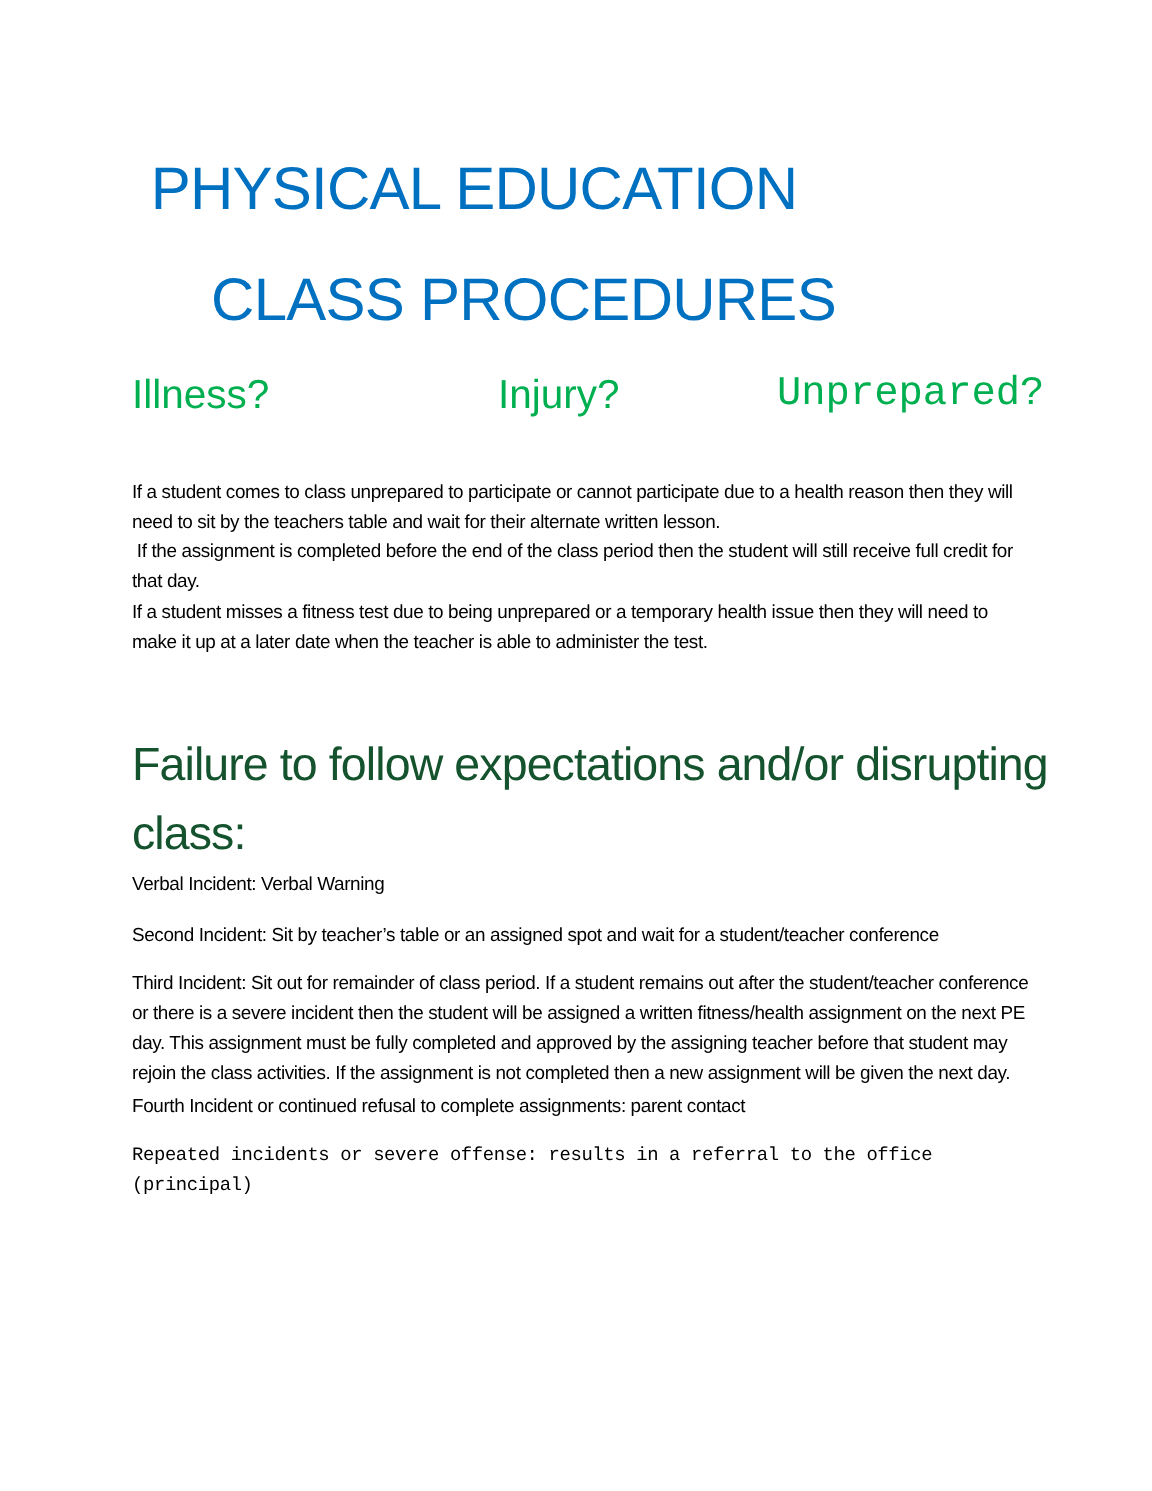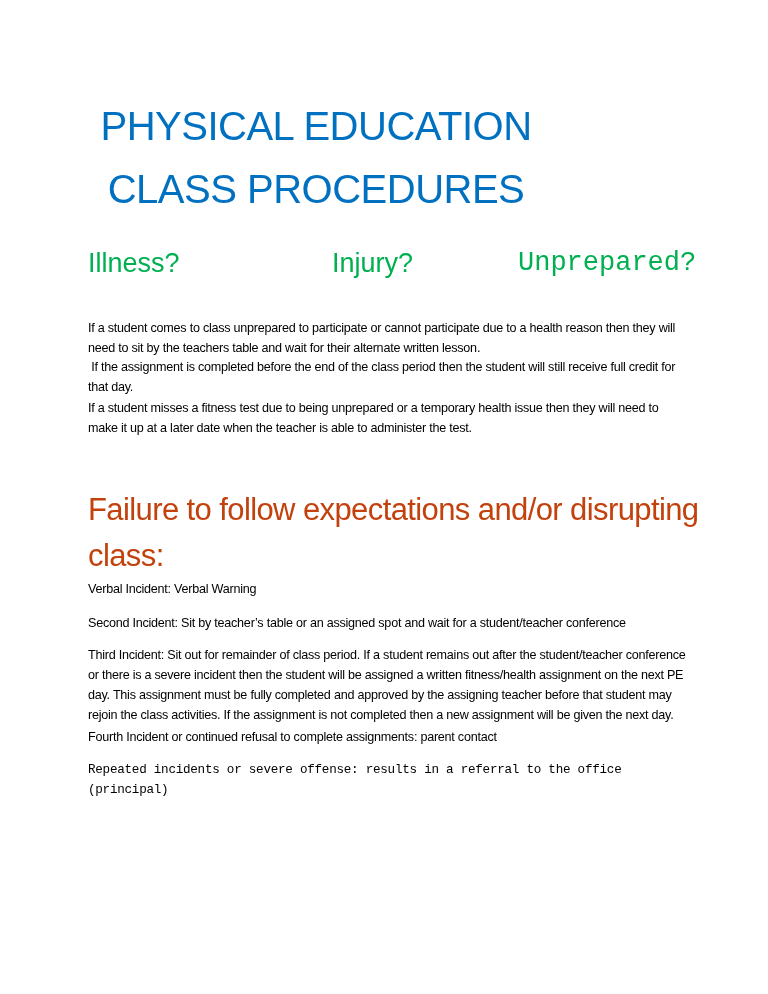--- a/index.html
+++ b/index.html
@@ -1,31 +1,31 @@
 <!DOCTYPE html>
 <html><head>
 <meta charset="utf-8">
 <style>
   html, body { margin: 0; padding: 0; background: #ffffff; }
   body { width: 768px; height: 994px; position: relative; overflow: hidden;
          font-family: "Liberation Sans", "DejaVu Sans", sans-serif; color: #000; }
   .title { position: absolute; left: 0; width: 632px; text-align: center;
            color: #0070c0; font-size: 40px; line-height: 48px; letter-spacing: -0.5px; }
   #t1 { top: 102px; }
-  #t2 { top: 165px; }
+  #t2 { top: 176px; margin-left: 33px; }
   .q { position: absolute; top: 246px; color: #00b050; font-size: 27px; line-height: 34px; text-align: right; }
   #q1 { left: 88px; }
   #q2 { left: 332px; }
   #q3 { left: 518px; font-family: Liberation Mono, monospace; }
   .para { position: absolute; left: 88px; width: 600px; font-size: 12.6px; line-height: 20px;
           letter-spacing: -0.25px; }
   #p1 { top: 296px; margin-top: 22px; }
   #p2 { top: 347px; margin-top: 10px; }
   #p3 { top: 398px; }
-  .h2 { position: absolute; left: 88px; width: 620px; top: 487px; color: #c2410c;
+  .h2 { position: absolute; left: 88px; width: 620px; top: 487px; color: #14532d;
         font-size: 31px; line-height: 46px; letter-spacing: -0.6px; }
   #i1 { top: 579px; }
   #i2 { top: 613px; }
   #i3 { top: 645px; }
   #i4 { top: 727px; }
   #i5 { top: 760px; font-family: Liberation Mono, monospace; }
 </style>
 </head>
 <body>
 

